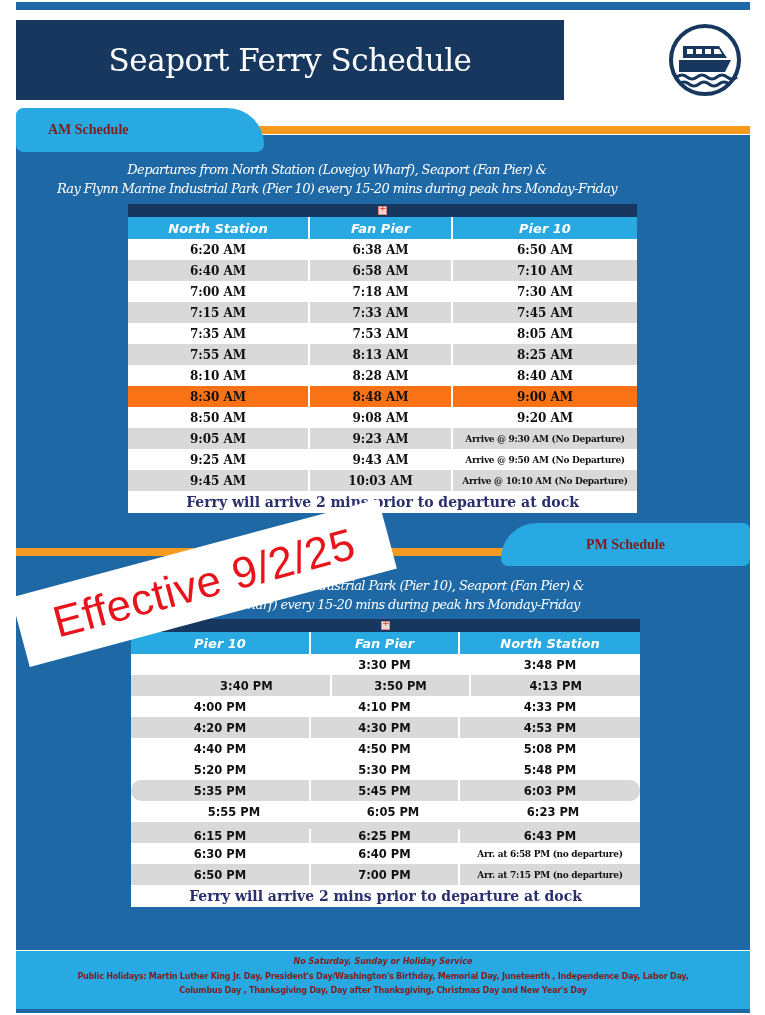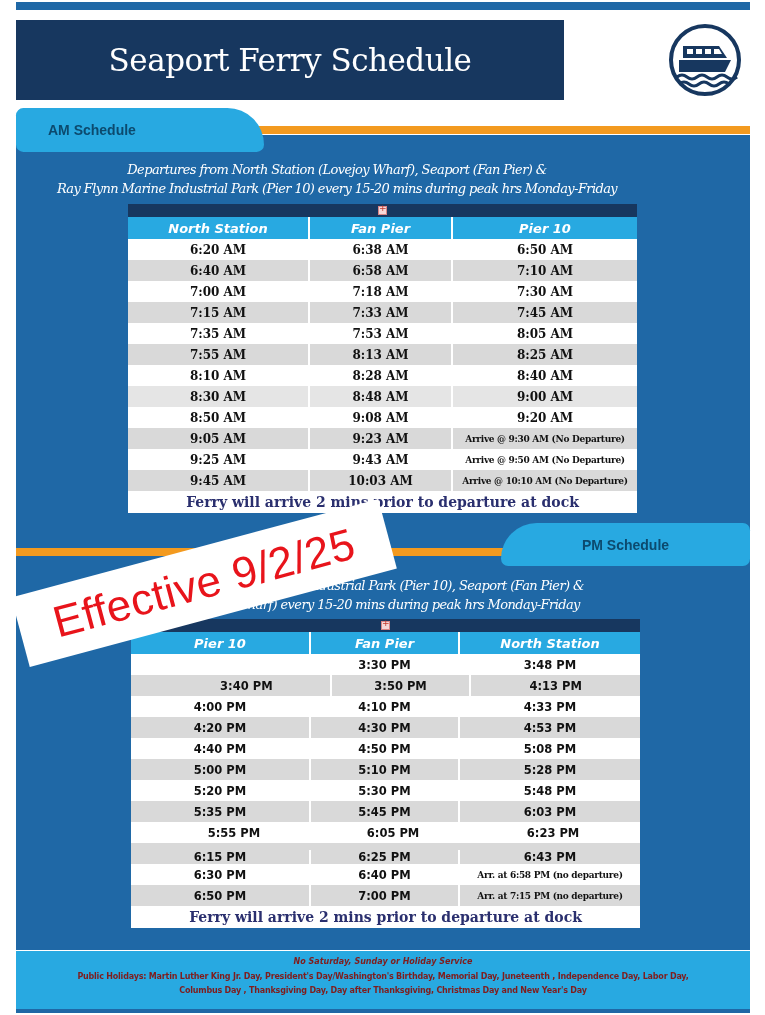--- a/index.html
+++ b/index.html
@@ -5,21 +5,21 @@
   html,body{margin:0;padding:0;background:#ffffff;}
   body{width:765px;height:1015px;position:relative;overflow:hidden;font-family:"DejaVu Serif",serif;}
   .topbar{position:absolute;left:16px;top:2px;width:734px;height:8px;background:#1f68a6;}
   .titlebox{position:absolute;left:16px;top:20px;width:548px;height:80px;background:#17375f;display:flex;align-items:center;justify-content:center;}
   .titlebox h1{margin:0;color:#ffffff;font-family:"DejaVu Serif",serif;font-weight:normal;font-size:31px;letter-spacing:-0.5px;}
   .logo{position:absolute;left:667px;top:22px;width:76px;height:76px;}
   .panel{position:absolute;left:16px;width:734px;background:#1f68a6;}
   .panel.am{top:135px;height:413px;}
   .panel.pm{top:555px;height:395px;}
   .orange{position:absolute;height:8px;background:#f39a1f;}
-  .tab{position:absolute;background:#28a9e1;color:#0c4a6e;font-family:Liberation Sans, sans-serif;font-weight:bold;font-size:14px;display:flex;align-items:center;}
+  .tab{position:absolute;background:#28a9e1;color:#7f1d1d;font-family:Liberation Serif, serif;font-weight:bold;font-size:14px;display:flex;align-items:center;}
   .tab.am{left:16px;top:108px;width:248px;height:44px;border-radius:8px 40px 8px 8px;padding-left:32px;box-sizing:border-box;}
   .tab.pm{left:501px;top:523px;width:249px;height:43px;border-radius:40px 8px 8px 8px;justify-content:center;}
   .desc{position:absolute;left:16px;width:642px;text-align:center;color:#ffffff;font-family:"DejaVu Serif",serif;font-style:italic;font-size:13px;line-height:19px;letter-spacing:-0.6px;}
   .desc.am{top:160px;}
   .desc.pm{top:576px;}
   .tbl{position:absolute;background:#ffffff;}
   .tbl.am{left:128px;top:204px;width:509px;}
   .tbl.pm{left:131px;top:619px;width:509px;}
   .tbl .cap{height:13px;background:#17375f;display:flex;align-items:center;justify-content:center;}
   .tbl .cap .ph{width:9px;height:9px;background:#f4d7d7;border:1px solid #d98585;box-sizing:border-box;position:relative;}
@@ -115,21 +115,21 @@
       <div class="row" style="background: rgb(217, 217, 217);">
         <div class="c c1">7:55 AM</div>
         <div class="c c2">8:13 AM</div>
         <div class="c c3">8:25 AM</div>
       </div>
       <div class="row" style="background: rgb(255, 255, 255);">
         <div class="c c1">8:10 AM</div>
         <div class="c c2">8:28 AM</div>
         <div class="c c3">8:40 AM</div>
       </div>
-      <div class="row" style="background: #e5e5e5;">
+      <div class="row" style="background: #f97316;">
         <div class="c c1">8:30 AM</div>
         <div class="c c2">8:48 AM</div>
         <div class="c c3">9:00 AM</div>
       </div>
       <div class="row" style="background: rgb(255, 255, 255);">
         <div class="c c1">8:50 AM</div>
         <div class="c c2">9:08 AM</div>
         <div class="c c3">9:20 AM</div>
       </div>
       <div class="row" style="background: rgb(217, 217, 217);">
@@ -188,31 +188,26 @@
       <div class="row" style="background: rgb(217, 217, 217);">
         <div class="c c1">4:20 PM</div>
         <div class="c c2">4:30 PM</div>
         <div class="c c3">4:53 PM</div>
       </div>
       <div class="row" style="background: rgb(255, 255, 255);">
         <div class="c c1">4:40 PM</div>
         <div class="c c2">4:50 PM</div>
         <div class="c c3">5:08 PM</div>
       </div>
-      <div class="row" style="background: rgb(217, 217, 217);">
-        <div class="c c1">5:00 PM</div>
-        <div class="c c2">5:10 PM</div>
-        <div class="c c3">5:28 PM</div>
-      </div>
       <div class="row" style="background: rgb(255, 255, 255); text-align: right;">
         <div class="c c1">5:20 PM</div>
         <div class="c c2">5:30 PM</div>
         <div class="c c3">5:48 PM</div>
       </div>
-      <div class="row" style="background: rgb(217, 217, 217);">
+      <div class="row" style="background: rgb(217, 217, 217); border-radius: 10px;">
         <div class="c c1">5:35 PM</div>
         <div class="c c2">5:45 PM</div>
         <div class="c c3">6:03 PM</div>
       </div>
       <div class="row" style="background: rgb(255, 255, 255); padding-left: 17px;">
         <div class="c c1">5:55 PM</div>
         <div class="c c2">6:05 PM</div>
         <div class="c c3">6:23 PM</div>
       </div>
       <div class="row" style="background: rgb(217, 217, 217); align-items: flex-end;">

